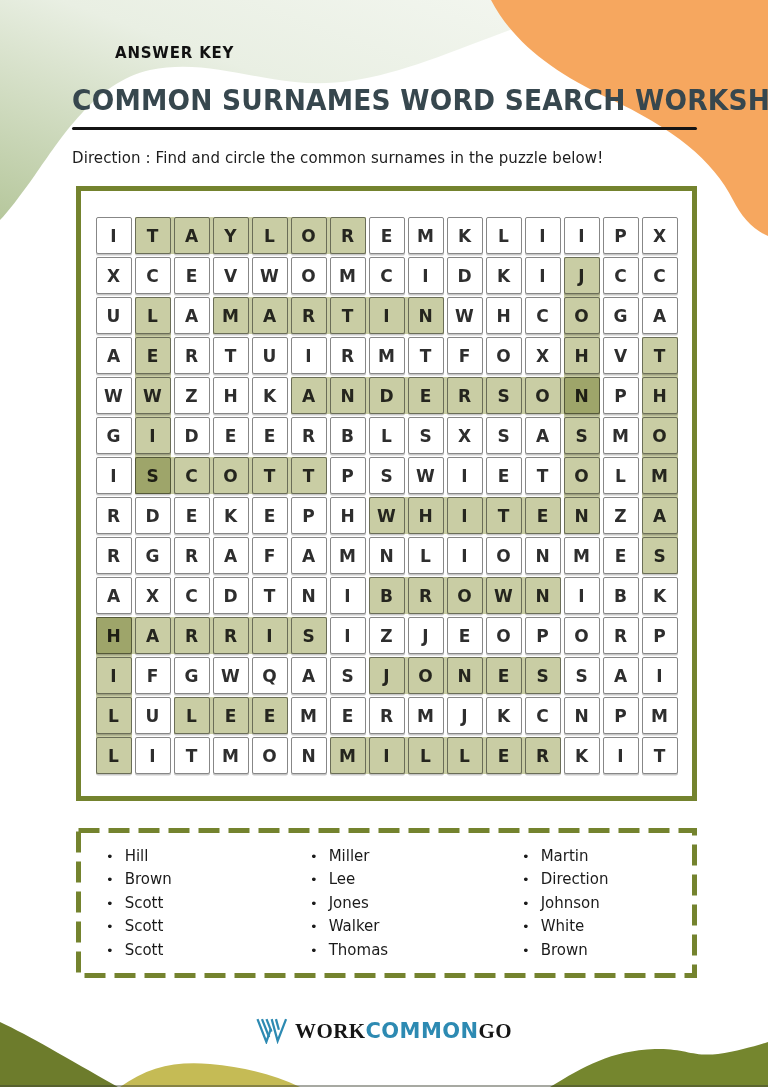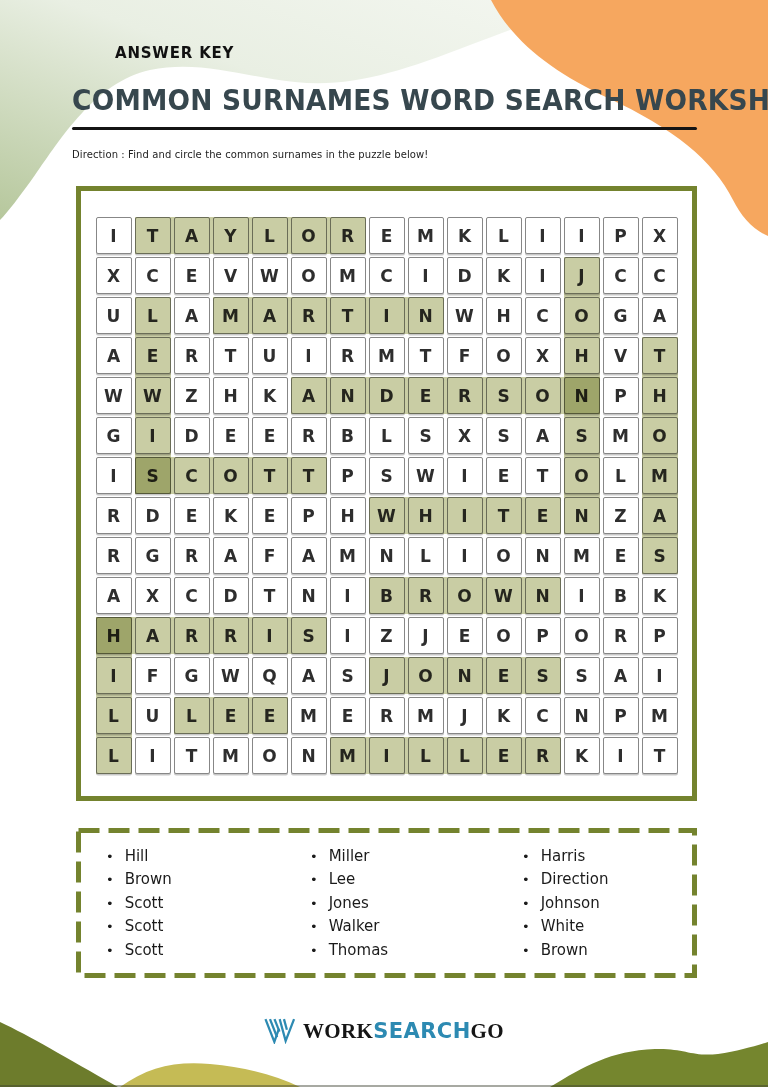--- a/index.html
+++ b/index.html
@@ -28,21 +28,21 @@
     color:var(--title-ink,#37474e);
     transform:scaleY(1.1);transform-origin:left top;
     white-space:nowrap;
   }
   .divider{
     position:absolute;top:127px;left:72px;width:625px;height:3px;
     background:#141414;border-radius:2px;
   }
   .direction{
     position:absolute;top:149px;left:72px;
-    font-size:10px;color:#1d1d1d;letter-spacing:.1px;
+    font-size:15px;color:#1d1d1d;letter-spacing:.1px;
   }
 
   .grid-box{
     position:absolute;top:186px;left:76px;width:621px;
     box-sizing:border-box;
     border:5px solid var(--accent-olive,#74832e);
     background:#fff;
     padding:26px 0 22px;
   }
   .grid-wrap{position:relative;width:fit-content;margin:0 auto;}
@@ -394,21 +394,21 @@
             <span>Walker</span>
           </li>
           <li>
             <span class="bullet">•</span>
             <span>Thomas</span>
           </li>
         </ul>
       <ul class="word-col">
           <li>
             <span class="bullet">•</span>
-            <span>Harris</span>
+            <span>Martin</span>
           </li>
           <li>
             <span class="bullet">•</span>
             <span>Direction</span>
           </li>
           <li>
             <span class="bullet">•</span>
             <span>Johnson</span>
           </li>
           <li>
@@ -426,21 +426,21 @@
   <div class="footer">
     <svg width="32" height="26" viewBox="0 0 34 27">
       <g stroke="var(--logo-blue,#2d8ab2)" stroke-width="2.4" fill="none" stroke-linecap="square">
         <path d="M2,2 L11,25 L15.5,12"></path>
         <path d="M6.8,2 L13.5,19"></path>
         <path d="M11.6,2 L16,13"></path>
         <path d="M17,2 L23,24 L31.5,2"></path>
         <path d="M21.5,2 L24,11"></path>
       </g>
     </svg>
-    <div class="logo-text"><span class="logo-work">WORK</span><span class="logo-sheets">SEARCH</span><span class="logo-go">GO</span></div>
+    <div class="logo-text"><span class="logo-work">WORK</span><span class="logo-sheets">COMMON</span><span class="logo-go">GO</span></div>
   </div>
 
   <svg class="deco hill-bottom-left" width="120" height="65" viewBox="0 0 120 65">
     <path d="M0,0 C30,14 65,35 118,65 L0,65 Z" fill="var(--hill-olive,#6d7c2c)"></path>
   </svg>
   <svg class="deco mound-bottom-center" width="180" height="24" viewBox="0 0 180 24">
     <path d="M0,24 C28,4 55,-2 90,1 C125,4 155,12 180,24 Z" fill="var(--mound-yellow,#c5bb55)"></path>
   </svg>
   <svg class="deco wave-bottom-right" width="218" height="47" viewBox="0 0 218 47">
     <path d="M0,47 C35,26 60,11 105,9 C135,8 142,17 168,14 C188,11 205,6 218,2 L218,47 Z" fill="var(--wave-olive,#75862e)"></path>

